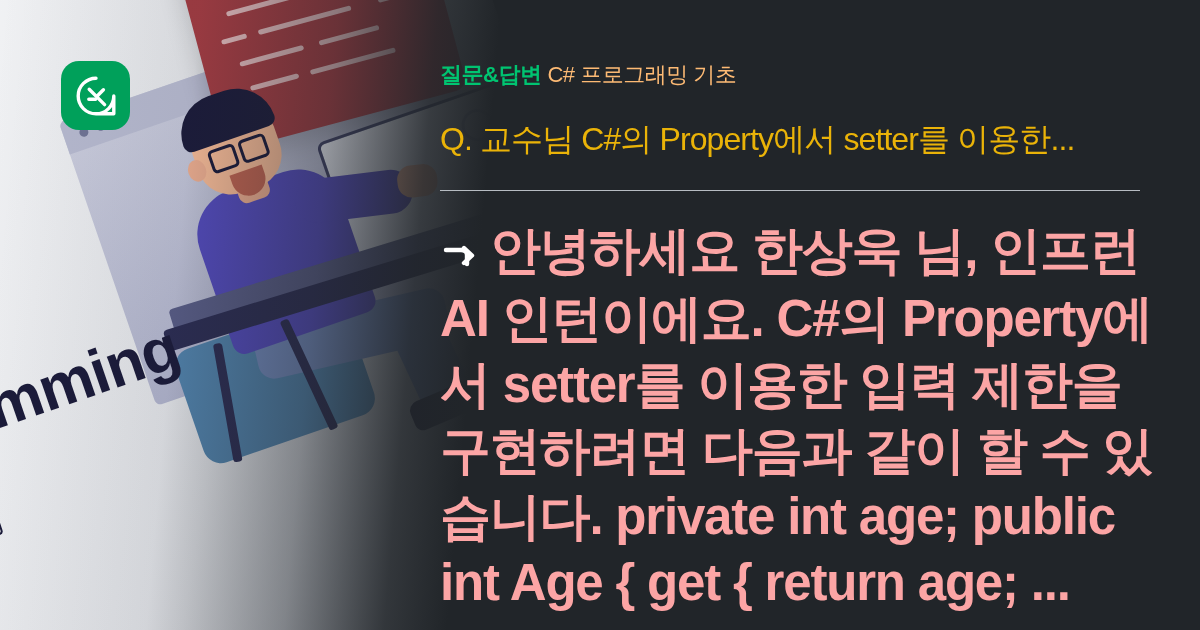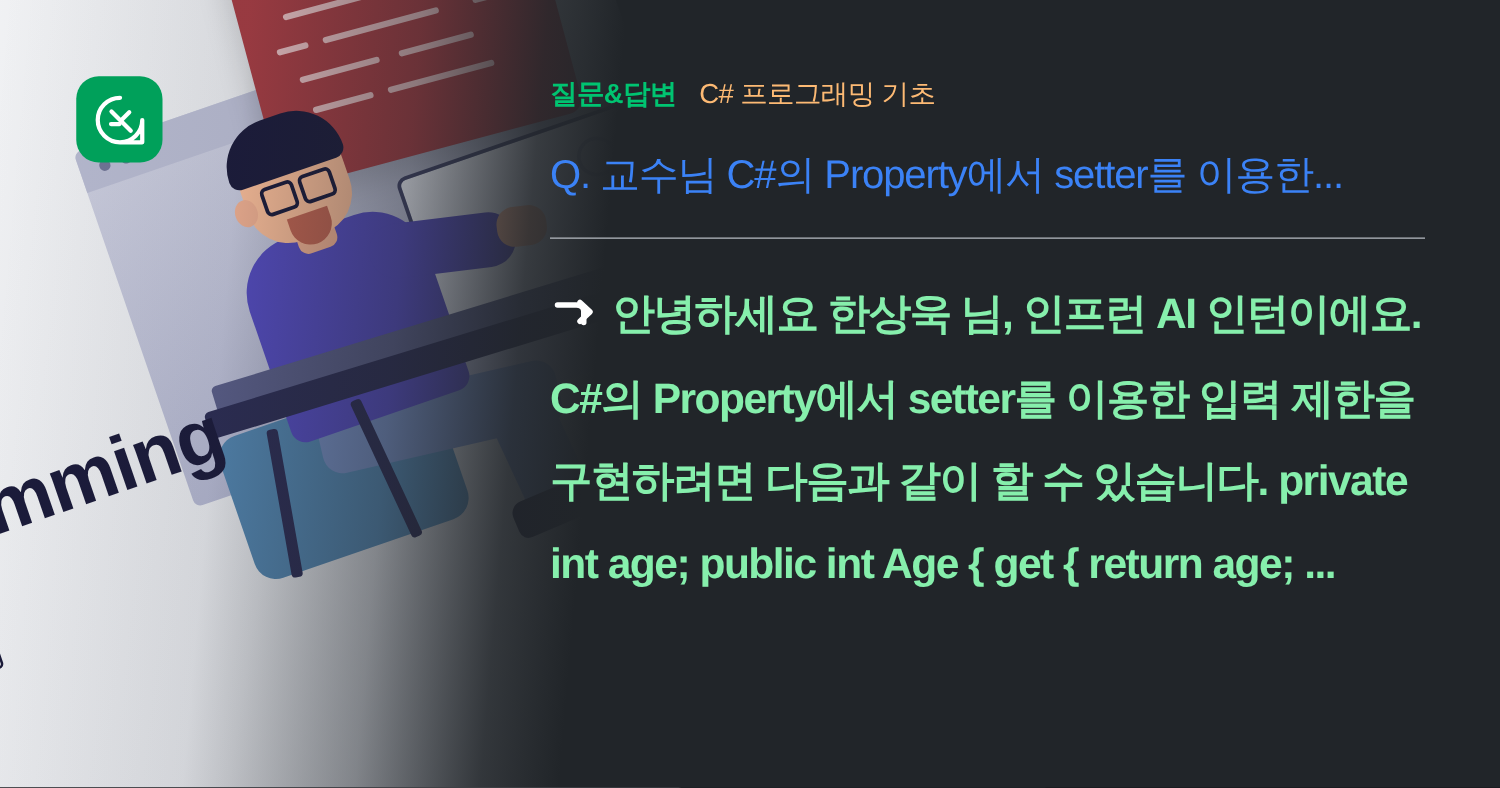--- a/index.html
+++ b/index.html
@@ -340,62 +340,62 @@
     top: 0;
     width: 760px;
     height: 630px;
   }
   .meta {
     position: absolute;
     left: 0;
     top: 60px;
     display: flex;
     align-items: baseline;
-    gap: 18px;
+    gap: 6px;
     white-space: nowrap;
   }
   .meta-tag {
     color: #00c471;
     font-size: 22px;
     font-weight: 700;
     letter-spacing: -0.5px;
   }
   .meta-course {
     color: #fdba74;
     font-size: 22px;
     font-weight: 400;
     letter-spacing: -0.5px;
   }
   .q-title {
     position: absolute;
     left: 0;
     top: 118px;
     width: 760px;
-    color: #3b82f6;
+    color: #eab308;
     font-size: 32px;
     font-weight: 400;
     letter-spacing: -0.9px;
     white-space: nowrap;
     overflow: hidden;
   }
   .divider {
     position: absolute;
     left: 0;
     top: 190px;
     width: 700px;
     height: 1px;
     background: #b7bcc2;
   }
   .answer {
     position: absolute;
     left: 0;
     top: 218px;
     width: 716px;
-    color: #86efac;
-    font-size: 34px;
+    color: #fca5a5;
+    font-size: 51px;
     font-weight: 700;
     line-height: 66px;
     letter-spacing: -1.2px;
     word-break: break-word;
   }
   .answer-arrow {
     display: inline-block;
     margin-right: 12px;
     vertical-align: -2px;
   }

